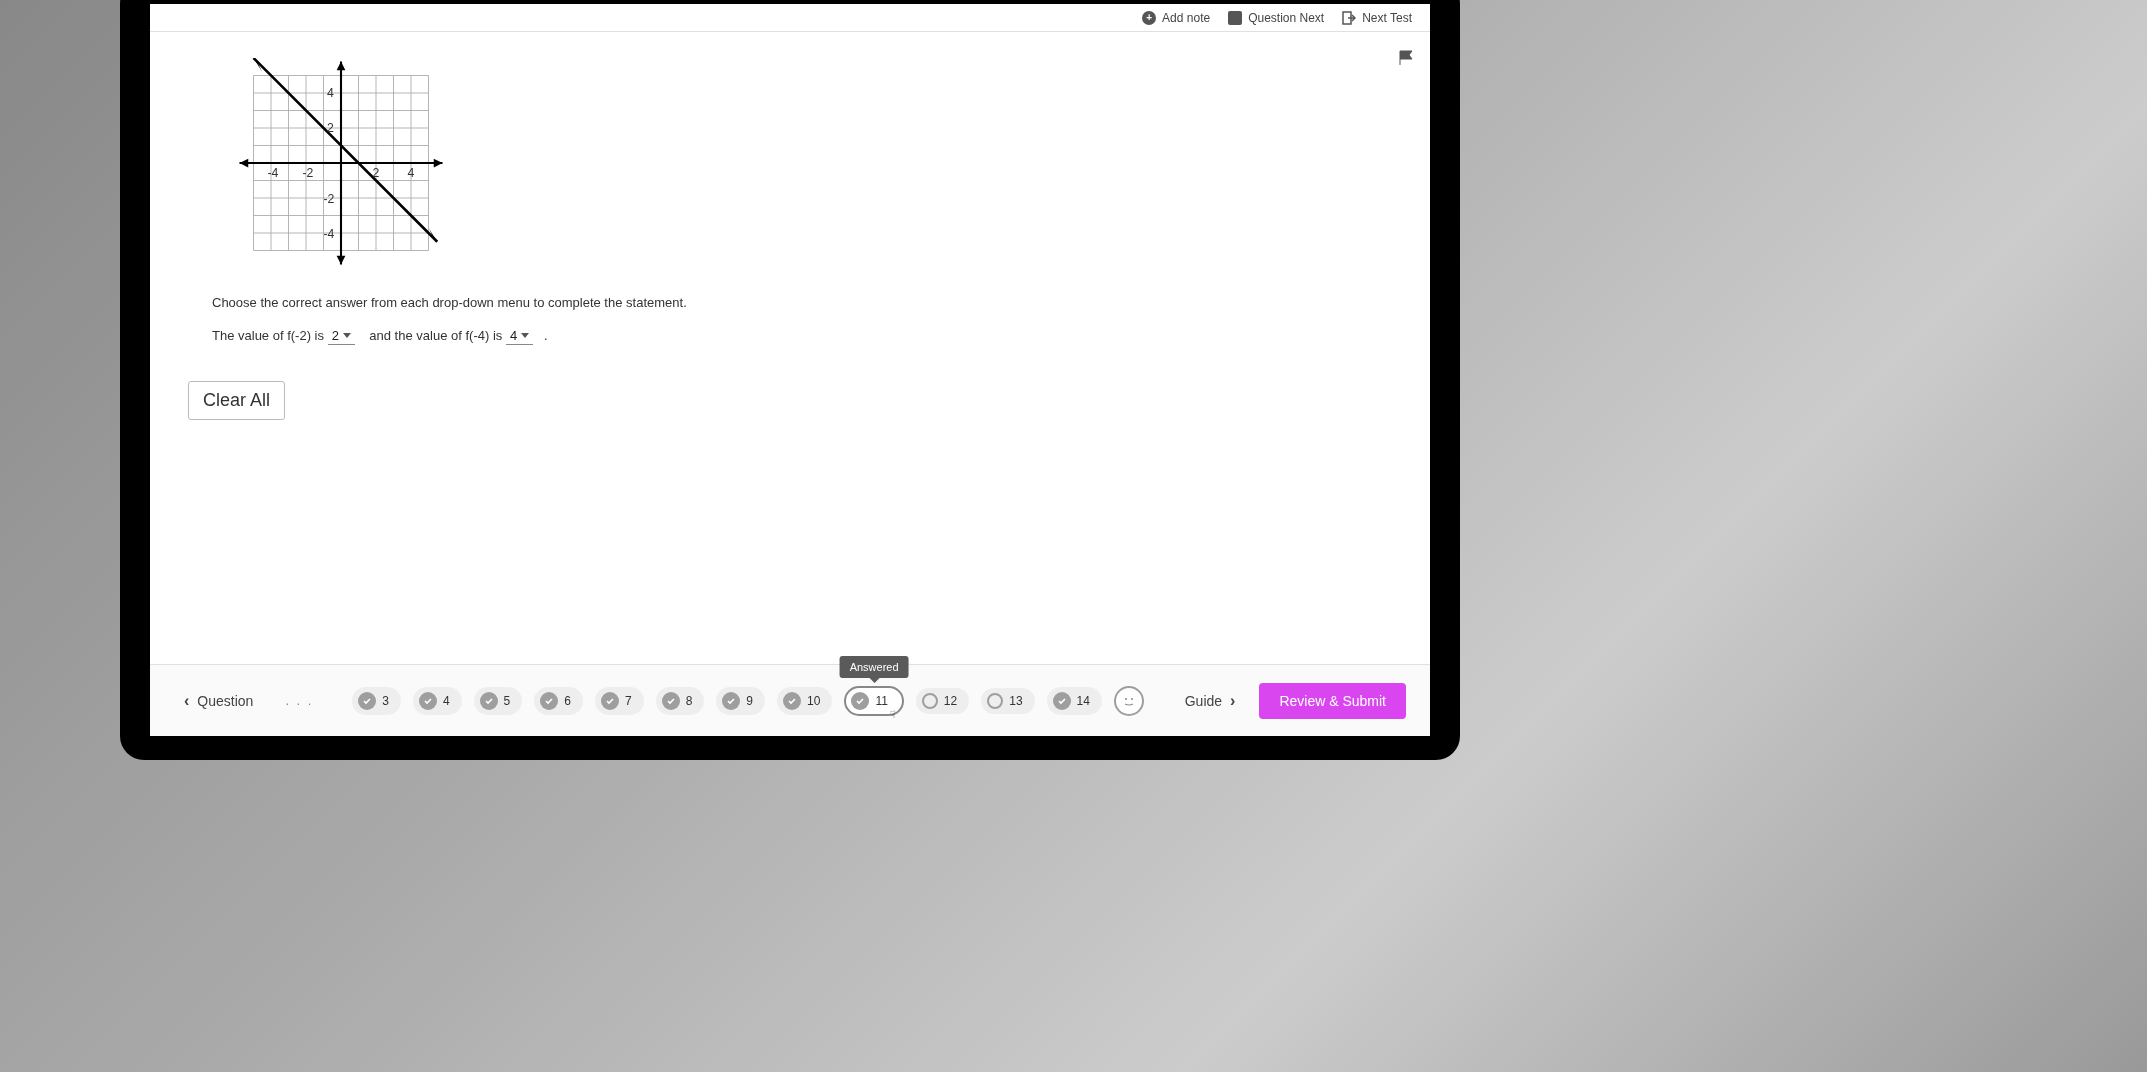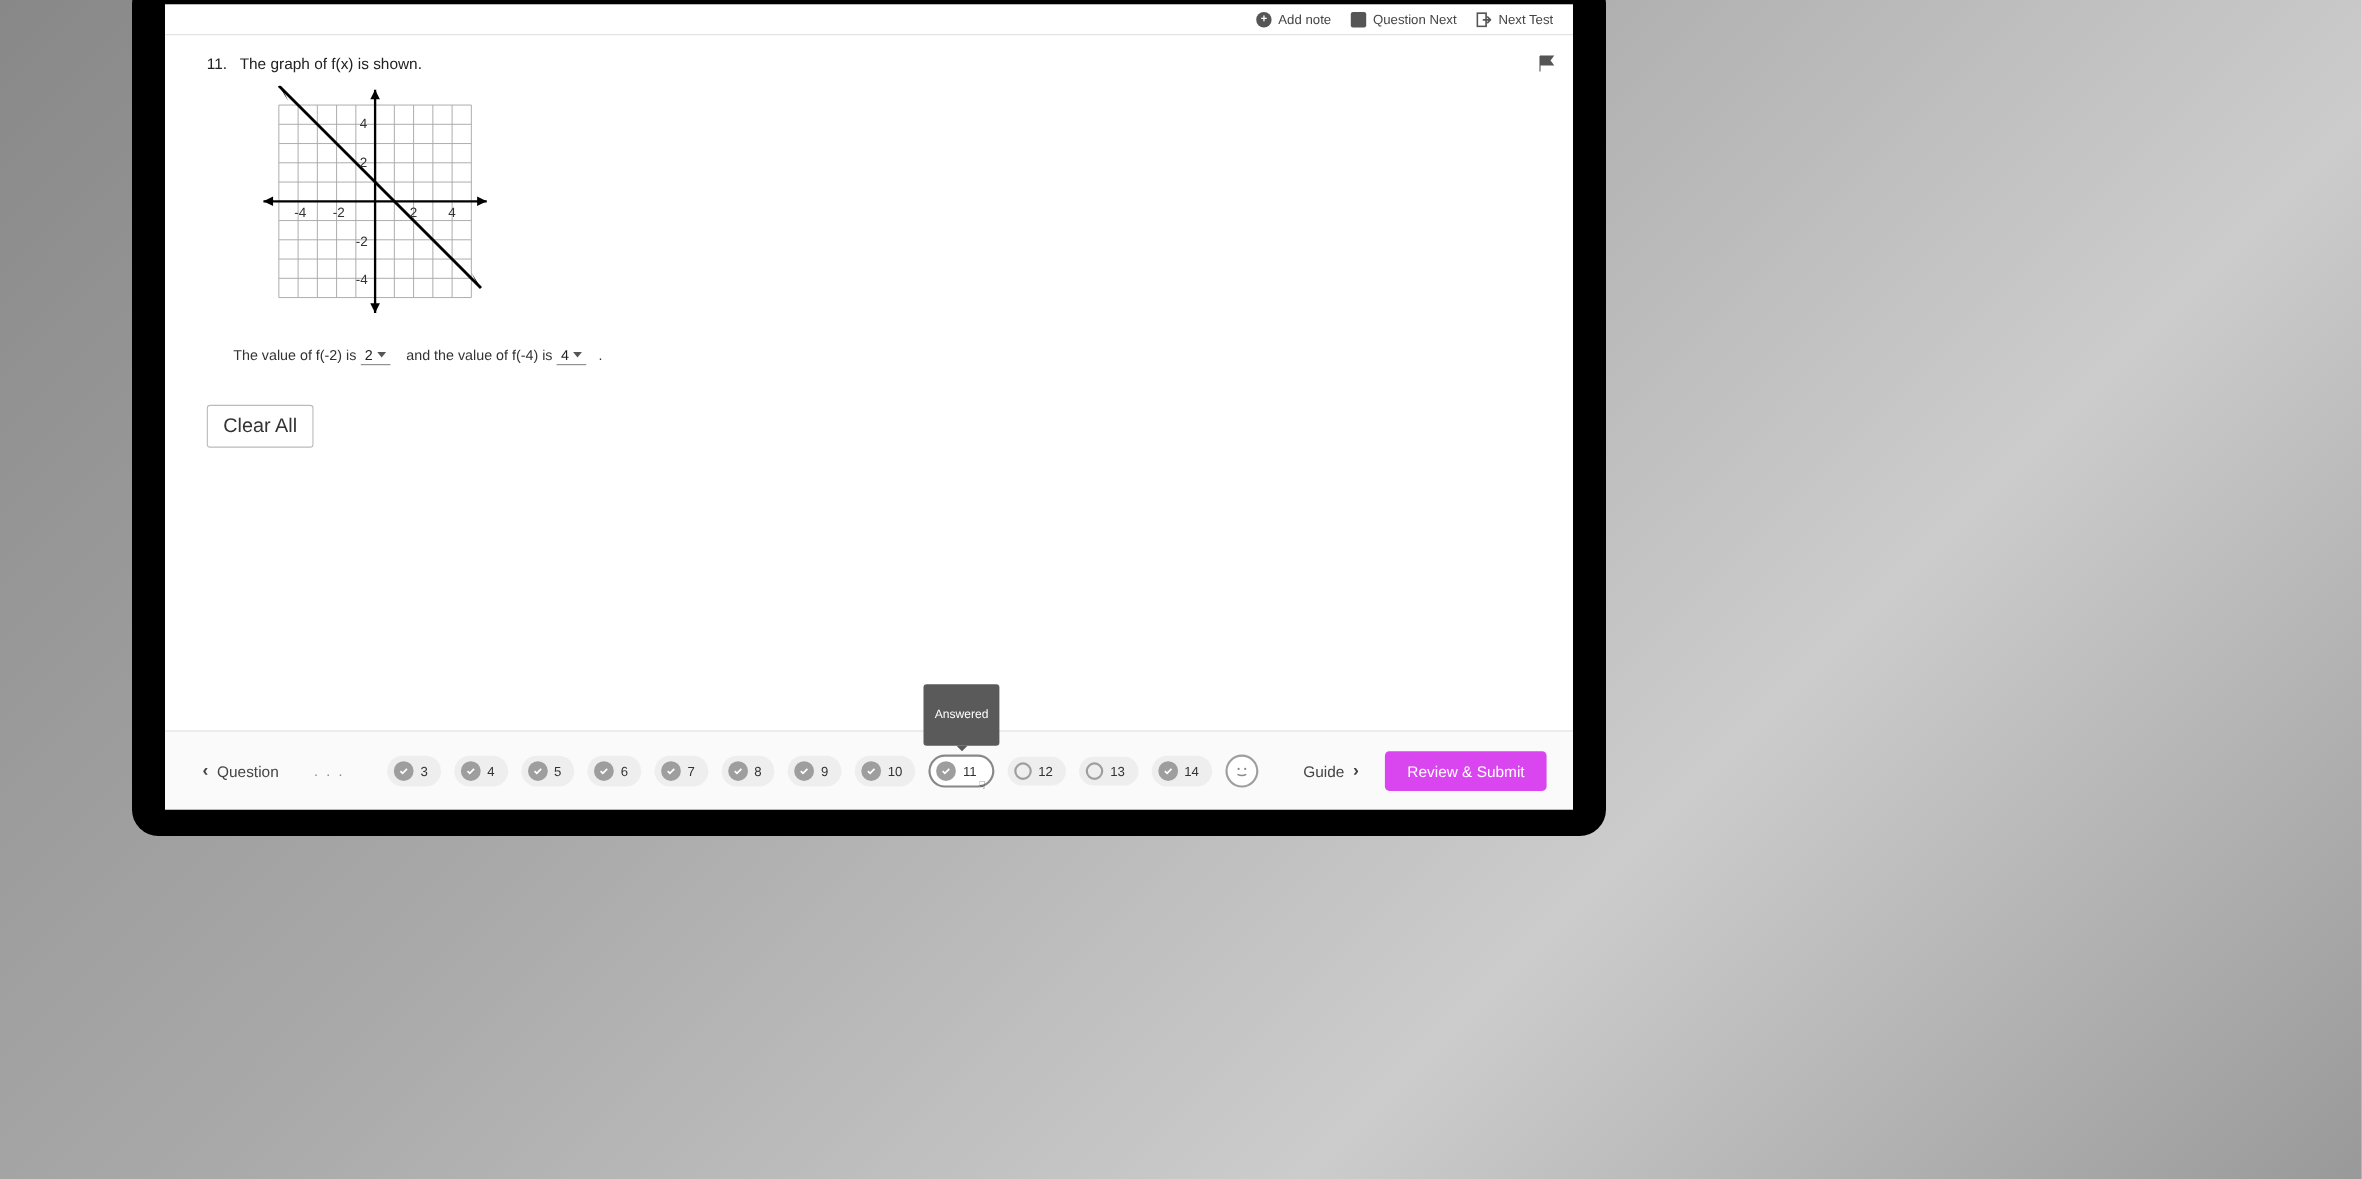--- a/index.html
+++ b/index.html
@@ -185,21 +185,21 @@
     cursor: pointer;
     font-size: 12px; color: #888;
     background: #fff;
   }
   .tooltip {
     position: absolute;
     bottom: 36px;
     background: #5a5a5a;
     color: #fff;
     font-size: 11px;
-    padding: 22px 10px;
+    padding: 5px 10px;
     border-radius: 3px;
   }
   .tooltip::after {
     content: '';
     position: absolute;
     bottom: -5px; left: 50%;
     margin-left: -5px;
     border-left: 5px solid transparent;
     border-right: 5px solid transparent;
     border-top: 5px solid #5a5a5a;
@@ -238,25 +238,20 @@
         </svg>
         <span>Next Test</span>
       </div>
     </div>
 
     <svg class="flag-icon" viewBox="0 0 18 16">
       <path d="M2 1 L2 15 M2 1 L14 1 L11 5 L14 9 L2 9" fill="#555" stroke="#555"></path>
     </svg>
 
     <div class="content">
-      <div class="q-header">
-        <span>11.</span>
-        &nbsp;
-        <span>The graph of f(x) is shown.</span>
-      </div>
 
       <div class="graph-wrap">
         <svg width="210" height="210" viewBox="-6 -6 12 12">
           <g transform="scale(1,-1)">
 
             <g stroke="#aaa" stroke-width="0.05">
               <line x1="-5" y1="-5" x2="-5" y2="5"></line>
                 <line x1="-4" y1="-5" x2="-4" y2="5"></line>
               <line x1="-3" y1="-5" x2="-3" y2="5"></line>
                 <line x1="-2" y1="-5" x2="-2" y2="5"></line>
@@ -303,20 +298,21 @@
               <text x="3.8" y="0.8">4</text>
               <text x="-0.8" y="-3.8">4</text>
               <text x="-0.8" y="-1.8">2</text>
               <text x="-1.0" y="2.3">-2</text>
               <text x="-1.0" y="4.3">-4</text>
             </g>
           </g>
         </svg>
       </div>
 
+      <div class="instruction">Choose the correct answer from each drop-down menu to complete the statement.</div>
 
       <div class="statement">
         <span>The value of f(-2) is</span>
         <span class="dropdown">
           <span>2</span>
           <span class="caret-down"></span>
         </span>
         &nbsp;&nbsp;
         <span>and the value of f(-4) is</span>
         <span class="dropdown">

